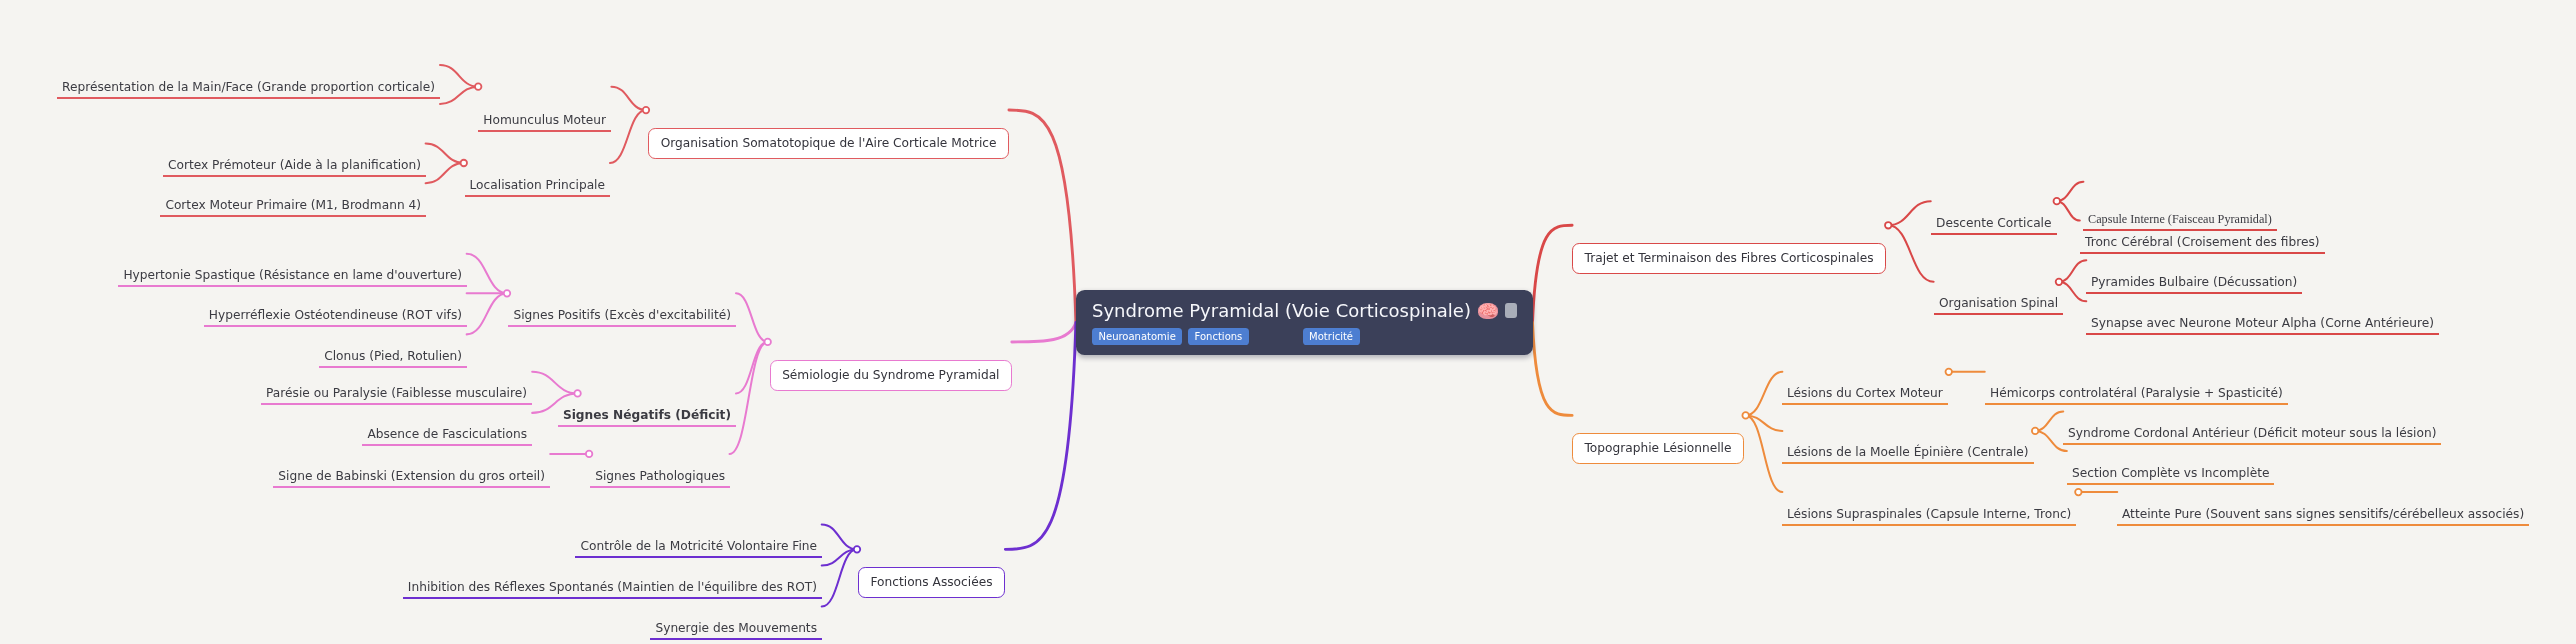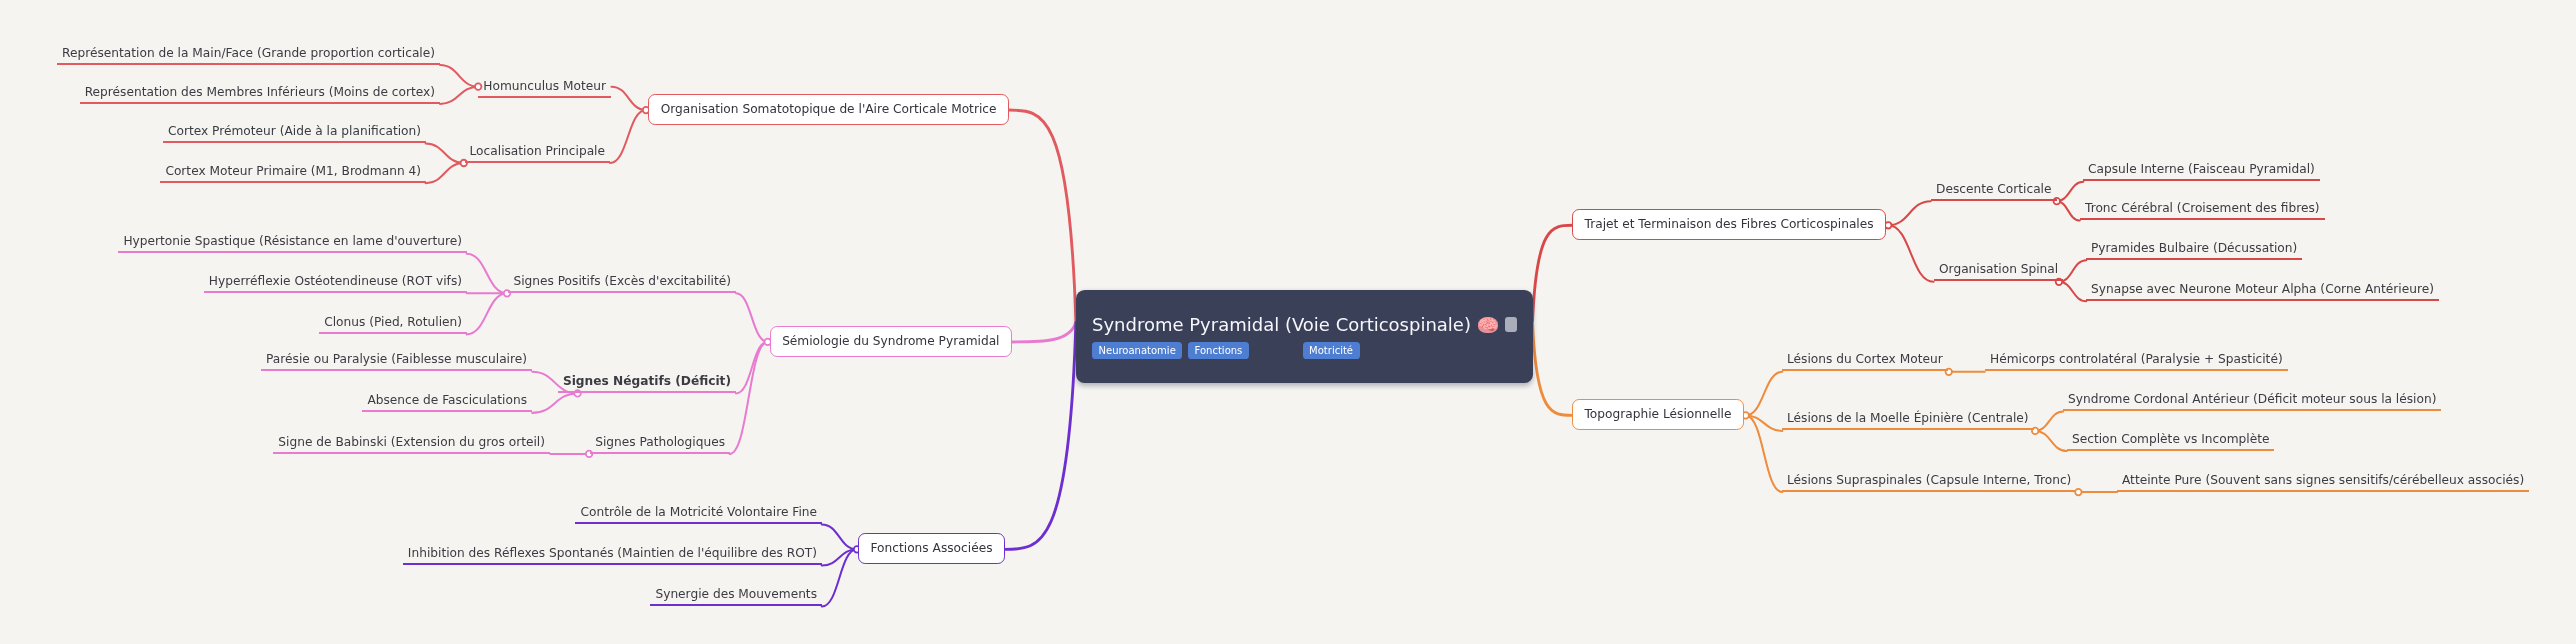--- a/index.html
+++ b/index.html
@@ -1,25 +1,25 @@
 <!DOCTYPE html>
 <html style="font-size:11.5px"><head>
 <meta charset="utf-8">
 <title>Mindmap</title>
 <style>
   * { margin:0; padding:0; box-sizing:border-box; }
   html,body { width:2576px; height:645px; overflow:hidden; }
   body { font-family:"DejaVu Sans","Liberation Sans",sans-serif; background:#f5f4f1; }
   #stage { position:relative; overflow:hidden; }
   #edges-layer { position:absolute; left:0; top:0; }
-  .node { position:absolute; white-space:nowrap; color:#3b3b42; z-index:2; }
+  .node { position:absolute; white-space:nowrap; color:#3b3b42; z-index:2;margin-top:34px; }
   .txt  { font-size:12.2px; line-height:14.4px; padding:0.7px 5px 2.9px 5px; border-bottom:2.2px solid #999; }
   .pill { font-size:12.2px; line-height:15px; padding:7.2px 11.5px; border:1.8px solid #999;
           border-radius:7.2px; background:#ffffff; color:#34343c; }
-  .central { position:absolute; z-index:3; border-radius:8.6px; padding:24px 16px;
+  .central { position:absolute; z-index:3; border-radius:8.6px; padding:10px 16px;
              box-shadow:0 2.2px 5.8px rgba(30,34,60,0.3); }
   .central-title { display:flex; align-items:center; gap:7.2px; color:#f6f7fb;
                    font-size:18px; line-height:21.6px; white-space:nowrap; }
   .brain-glyph { display:inline-block; font-size:16px; line-height:16px; color:#e58b96;
                  min-width:17.3px; min-height:16px; background:#e8919c; border-radius:46% 46% 42% 42%;
                  overflow:hidden; text-align:center; }
   .tofu-glyph { display:inline-block; width:11.5px; height:15px; background:#a9aeb9; border-radius:2.9px; }
   .central-tags { display:flex; gap:5.8px; margin-top:6.5px; }
   .tag { display:inline-block; font-size:10px; line-height:11.5px; padding:2.9px 6.5px; border-radius:3.6px; }
 </style>
@@ -89,41 +89,40 @@
     </div>
     <div class="central-tags" id="central-tags">
         <span class="tag" style="background: rgb(77, 126, 209); color: rgb(255, 255, 255);">Neuroanatomie</span>
         <span class="tag" style="background: rgb(77, 126, 209); color: rgb(255, 255, 255);">Fonctions</span>
         <span class="tag" style="background: rgb(77, 126, 209); color: rgb(255, 255, 255); margin-left: 48px;">Motricité</span>
       </div>
   </div>
 <div class="node pill" style="top: 94px; right: 1567px; border-color: rgb(224, 90, 95);">Organisation Somatotopique de l'Aire Corticale Motrice</div>
     <div class="node txt" style="top: 78px; right: 1965px; border-bottom-color: rgb(224, 90, 95);">Homunculus Moteur</div>
     <div class="node txt" style="top: 45px; right: 2136px; border-bottom-color: rgb(224, 90, 95);">Représentation de la Main/Face (Grande proportion corticale)</div>
-    <div class="node txt" style="top: 84px; right: 2136px; border-bottom-color: rgb(224, 90, 95);">Représentation des Membres Inférieurs (Moins de cortex)</div>
     <div class="node txt" style="top: 143px; right: 1966px; border-bottom-color: rgb(224, 90, 95);">Localisation Principale</div>
     <div class="node txt" style="top: 123px; right: 2150px; border-bottom-color: rgb(224, 90, 95);">Cortex Prémoteur (Aide à la planification)</div>
     <div class="node txt" style="top: 163px; right: 2150px; border-bottom-color: rgb(224, 90, 95);">Cortex Moteur Primaire (M1, Brodmann 4)</div>
     <div class="node pill" style="top: 326px; right: 1564px; border-color: rgb(232, 122, 208);">Sémiologie du Syndrome Pyramidal</div>
     <div class="node txt" style="top: 273px; right: 1840px; border-bottom-color: rgb(232, 122, 208);">Signes Positifs (Excès d'excitabilité)</div>
     <div class="node txt" style="top: 233px; right: 2109px; border-bottom-color: rgb(232, 122, 208);">Hypertonie Spastique (Résistance en lame d'ouverture)</div>
     <div class="node txt" style="top: 273px; right: 2109px; border-bottom-color: rgb(232, 122, 208);">Hyperréflexie Ostéotendineuse (ROT vifs)</div>
     <div class="node txt" style="top: 314px; right: 2109px; border-bottom-color: rgb(232, 122, 208);">Clonus (Pied, Rotulien)</div>
     <div class="node txt" style="top: 373px; right: 1840px; border-bottom-color: rgb(232, 122, 208); font-weight: bold;">Signes Négatifs (Déficit)</div>
     <div class="node txt" style="top: 351px; right: 2044px; border-bottom-color: rgb(232, 122, 208);">Parésie ou Paralysie (Faiblesse musculaire)</div>
     <div class="node txt" style="top: 392px; right: 2044px; border-bottom-color: rgb(232, 122, 208);">Absence de Fasciculations</div>
     <div class="node txt" style="top: 434px; right: 1846px; border-bottom-color: rgb(232, 122, 208);">Signes Pathologiques</div>
     <div class="node txt" style="top: 434px; right: 2026px; border-bottom-color: rgb(232, 122, 208);">Signe de Babinski (Extension du gros orteil)</div>
     <div class="node pill" style="top: 533px; right: 1571px; border-color: rgb(109, 47, 208);">Fonctions Associées</div>
     <div class="node txt" style="top: 504px; right: 1754px; border-bottom-color: rgb(109, 47, 208);">Contrôle de la Motricité Volontaire Fine</div>
     <div class="node txt" style="top: 545px; right: 1754px; border-bottom-color: rgb(109, 47, 208);">Inhibition des Réflexes Spontanés (Maintien de l'équilibre des ROT)</div>
     <div class="node txt" style="top: 586px; right: 1754px; border-bottom-color: rgb(109, 47, 208);">Synergie des Mouvements</div>
     <div class="node pill" style="top: 209px; left: 1572px; border-color: rgb(217, 72, 72);">Trajet et Terminaison des Fibres Corticospinales</div>
     <div class="node txt" style="top: 181px; left: 1931px; border-bottom-color: rgb(217, 72, 72);">Descente Corticale</div>
-    <div class="node txt" style="top: 161px; left: 2083px; border-bottom-color: rgb(217, 72, 72);">Capsule Interne (Faisceau Pyramidal)</div>
+    <div class="node txt" style="top: 177px; left: 2083px; border-bottom-color: rgb(217, 72, 72); font-family: Liberation Serif, serif;">Capsule Interne (Faisceau Pyramidal)</div>
     <div class="node txt" style="top: 200px; left: 2080px; border-bottom-color: rgb(217, 72, 72);">Tronc Cérébral (Croisement des fibres)</div>
     <div class="node txt" style="top: 261px; left: 1934px; border-bottom-color: rgb(217, 72, 72);">Organisation Spinal</div>
     <div class="node txt" style="top: 240px; left: 2086px; border-bottom-color: rgb(217, 72, 72);">Pyramides Bulbaire (Décussation)</div>
     <div class="node txt" style="top: 281px; left: 2086px; border-bottom-color: rgb(217, 72, 72);">Synapse avec Neurone Moteur Alpha (Corne Antérieure)</div>
     <div class="node pill" style="top: 399px; left: 1572px; border-color: rgb(238, 139, 60);">Topographie Lésionnelle</div>
     <div class="node txt" style="top: 351px; left: 1782px; border-bottom-color: rgb(238, 139, 60);">Lésions du Cortex Moteur</div>
     <div class="node txt" style="top: 351px; left: 1985px; border-bottom-color: rgb(238, 139, 60);">Hémicorps controlatéral (Paralysie + Spasticité)</div>
     <div class="node txt" style="top: 410px; left: 1782px; border-bottom-color: rgb(238, 139, 60);">Lésions de la Moelle Épinière (Centrale)</div>
     <div class="node txt" style="top: 391px; left: 2063px; border-bottom-color: rgb(238, 139, 60);">Syndrome Cordonal Antérieur (Déficit moteur sous la lésion)</div>
     <div class="node txt" style="top: 431px; left: 2067px; border-bottom-color: rgb(238, 139, 60);">Section Complète vs Incomplète</div>

